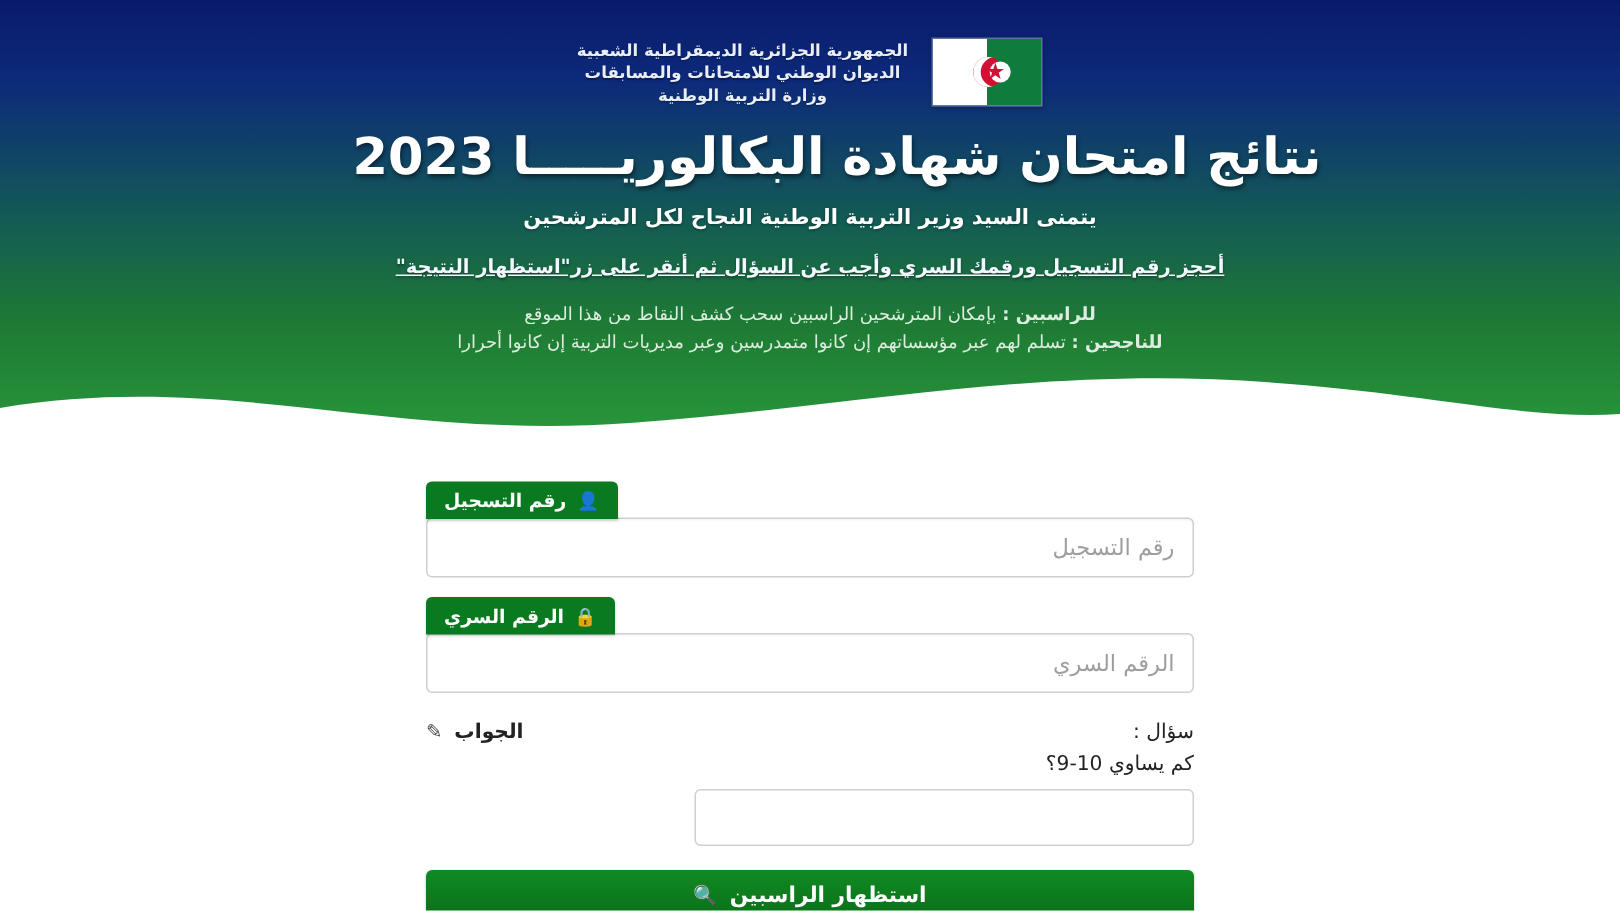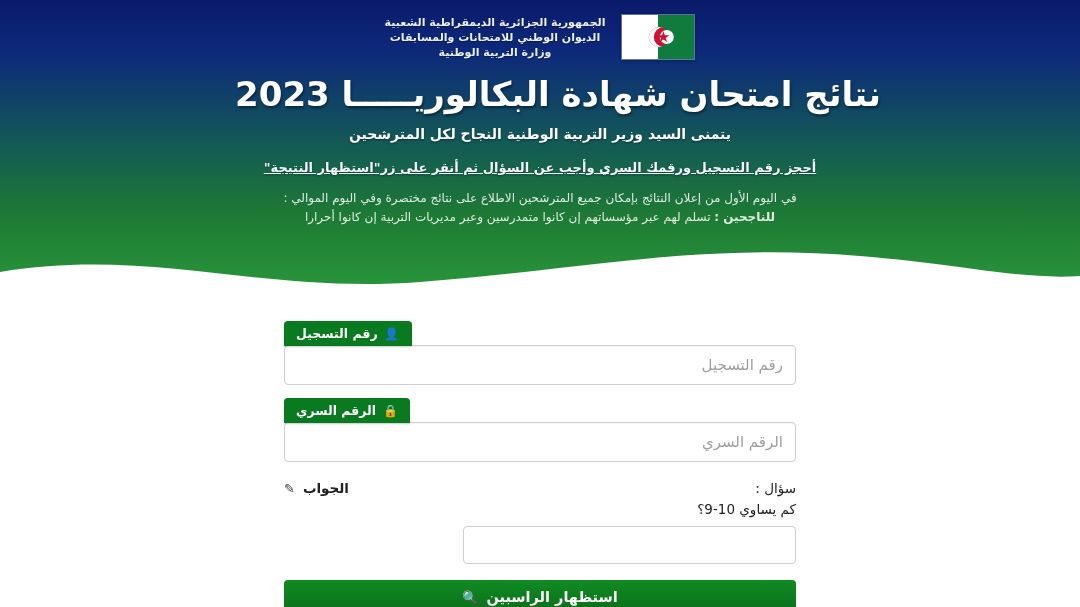--- a/index.html
+++ b/index.html
@@ -29,21 +29,21 @@
     background: linear-gradient(180deg, #0a1a6b 0%, #0d2a7a 18%, #135a55 48%, #1e7a34 72%, #2a9a3c 100%);
     overflow: hidden;
   }
 
   .header-top {
     display: flex;
     flex-direction: row-reverse;
     align-items: center;
     justify-content: center;
     gap: 16px;
-    padding-top: 14px;
+    padding-top: 25px;
   }
 
   .ministry-lines {
     text-align: center;
     color: #e9eef7;
     font-size: 11px;
     line-height: 15px;
     font-weight: bold;
     letter-spacing: 0px;
     text-shadow: 0 1px 1px rgba(0,0,0,.35);
@@ -302,21 +302,23 @@
     </div>
 
     <div class="main-title">نتائج امتحان شهادة البكالوريـــــا 2023</div>
     <div class="subtitle">يتمنى السيد وزير التربية الوطنية النجاح لكل المترشحين</div>
 
     <div class="notice-block">
       <div class="notice-strong">أحجز رقم التسجيل ورقمك السري وأجب عن السؤال ثم أنقر على زر"استظهار النتيجة"</div>
     </div>
 
     <div class="notes-block">
-      <div class="notes-line">في اليوم الأول من إعلان النتائج بإمكان جميع المترشحين الاطلاع على نتائج مختصرة وفي اليوم الموالي :</div>
+      <div class="notes-line">
+        <b>للراسبين :</b><span> بإمكان المترشحين الراسبين سحب كشف النقاط من هذا الموقع</span>
+      </div>
       <div class="notes-line">
         <b>للناجحين :</b><span> تسلم لهم عبر مؤسساتهم إن كانوا متمدرسين وعبر مديريات التربية إن كانوا أحرارا</span>
       </div>
     </div>
 
     <svg class="wave" viewBox="0 0 1080 60" preserveAspectRatio="none">
       <path d="M0,30 C150,5 260,52 420,40 C580,28 700,0 860,14 C960,22 1020,38 1080,34 L1080,60 L0,60 Z" fill="#ffffff"></path>
       <path d="M0,44 C160,22 280,58 450,48 C620,38 740,16 900,28 C990,35 1040,46 1080,44 L1080,60 L0,60 Z" fill="#ffffff" opacity="0.6"></path>
     </svg>
   </div>

